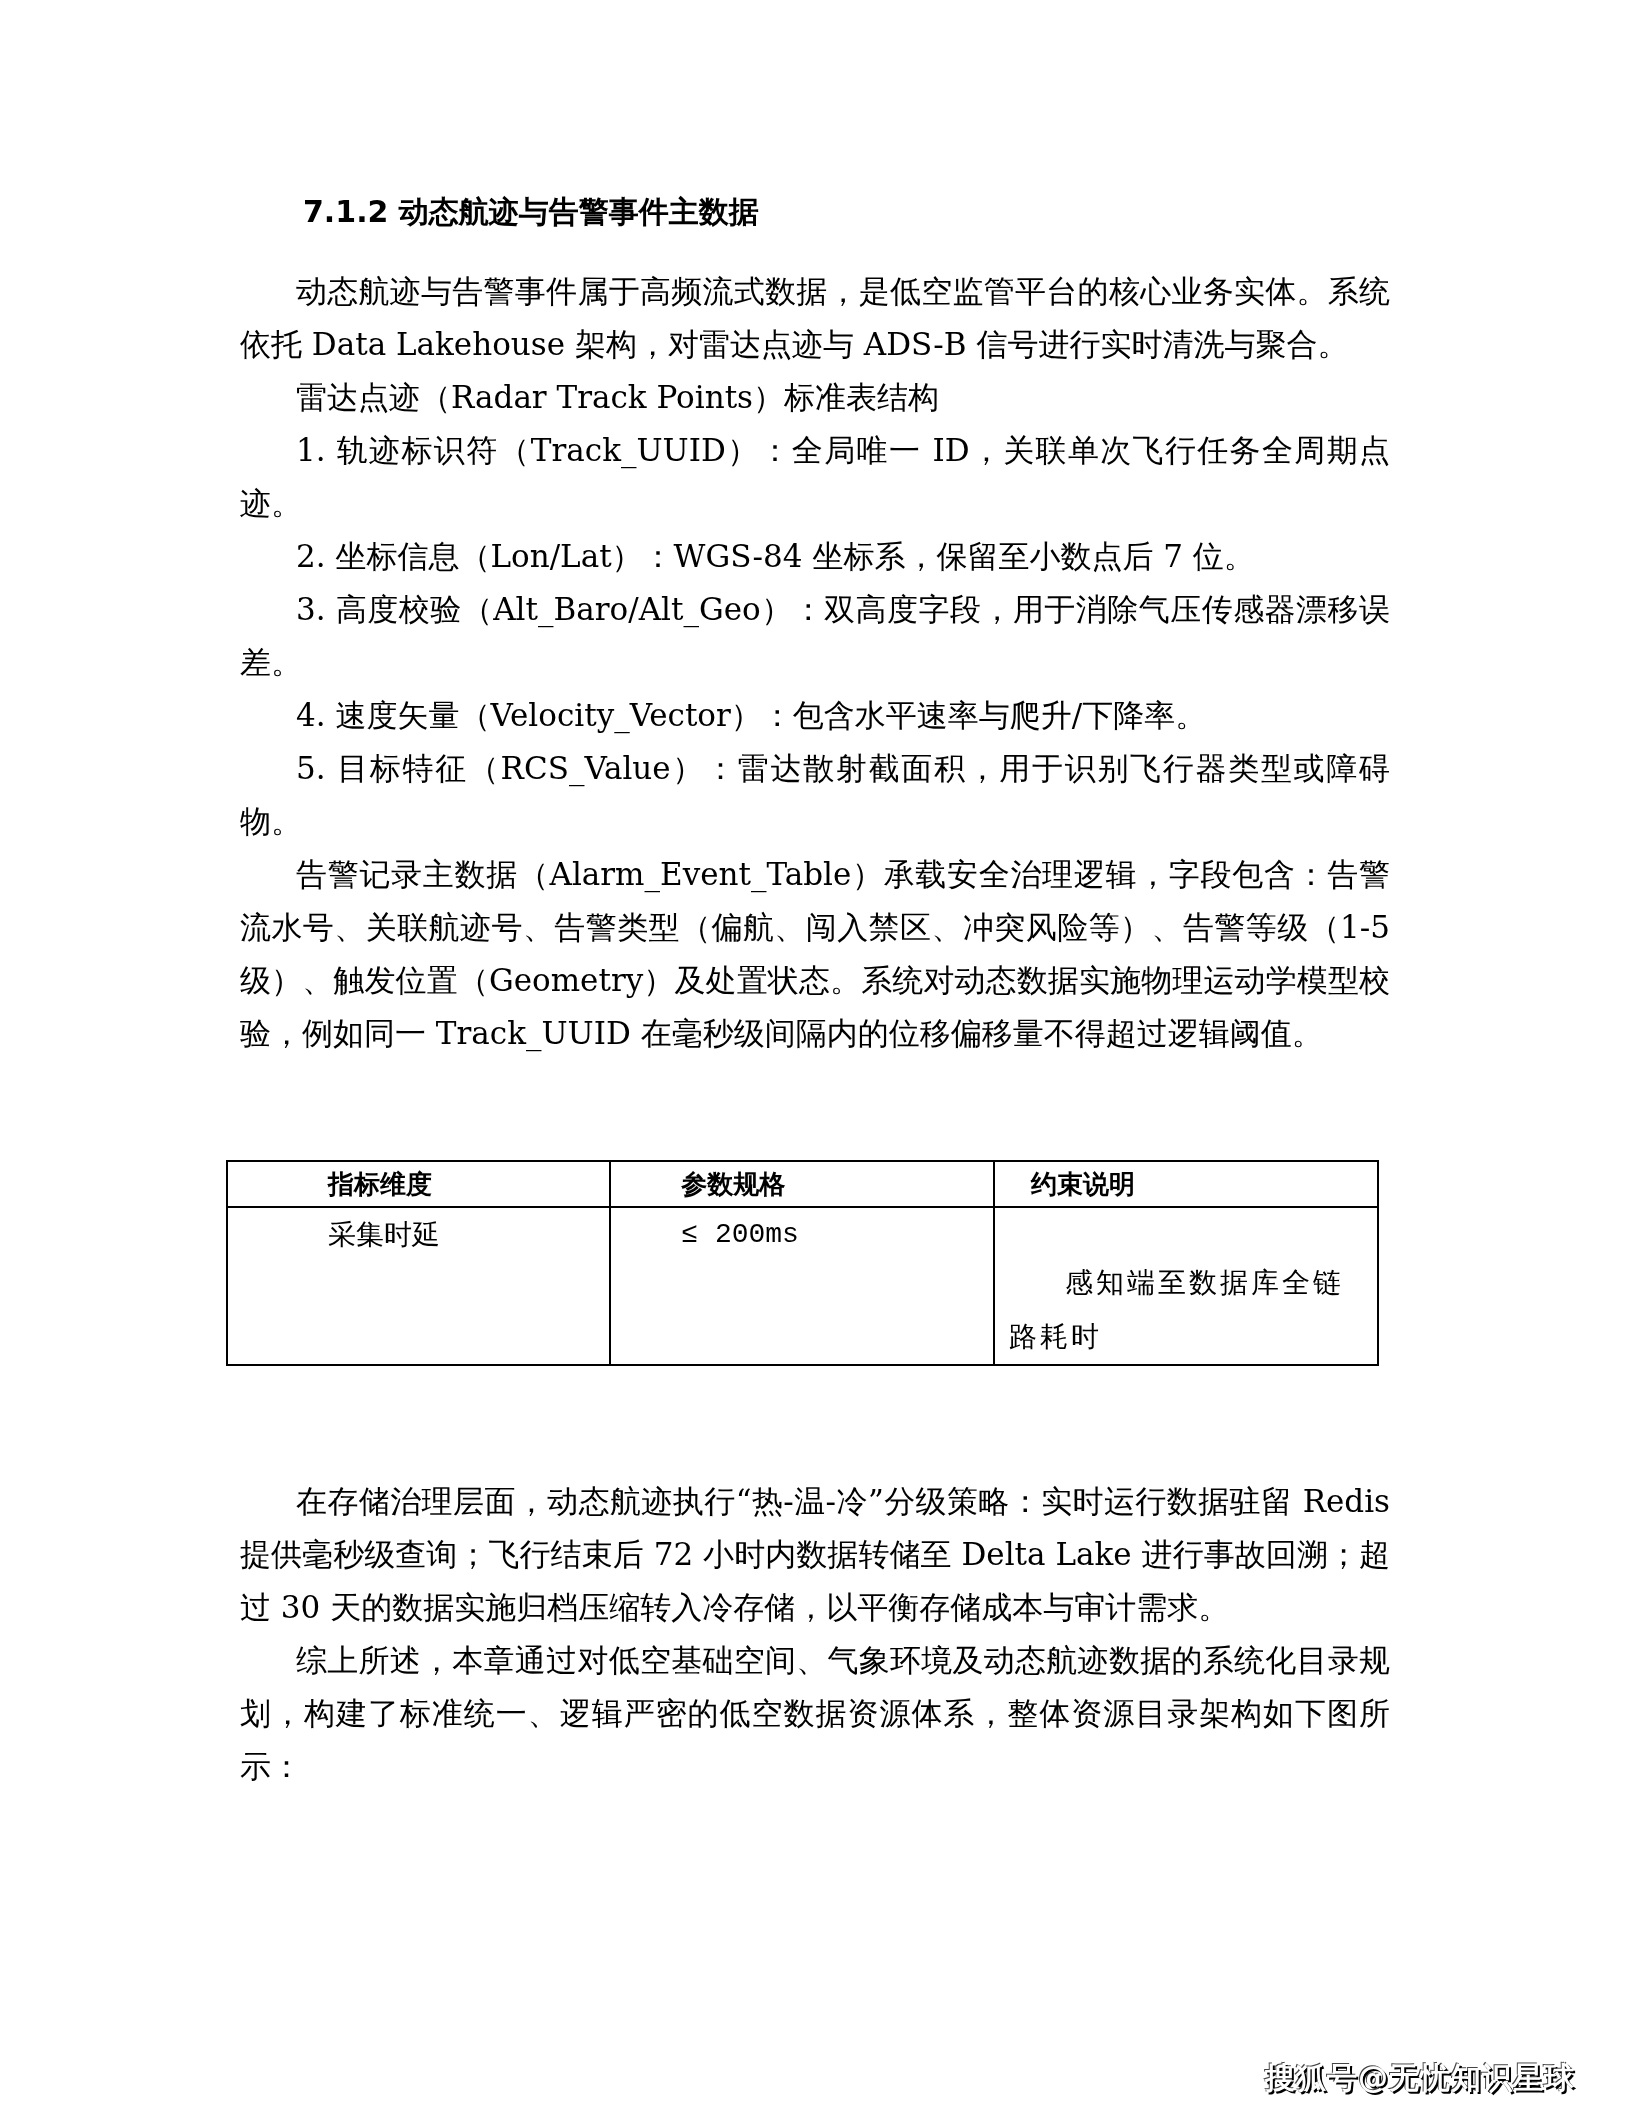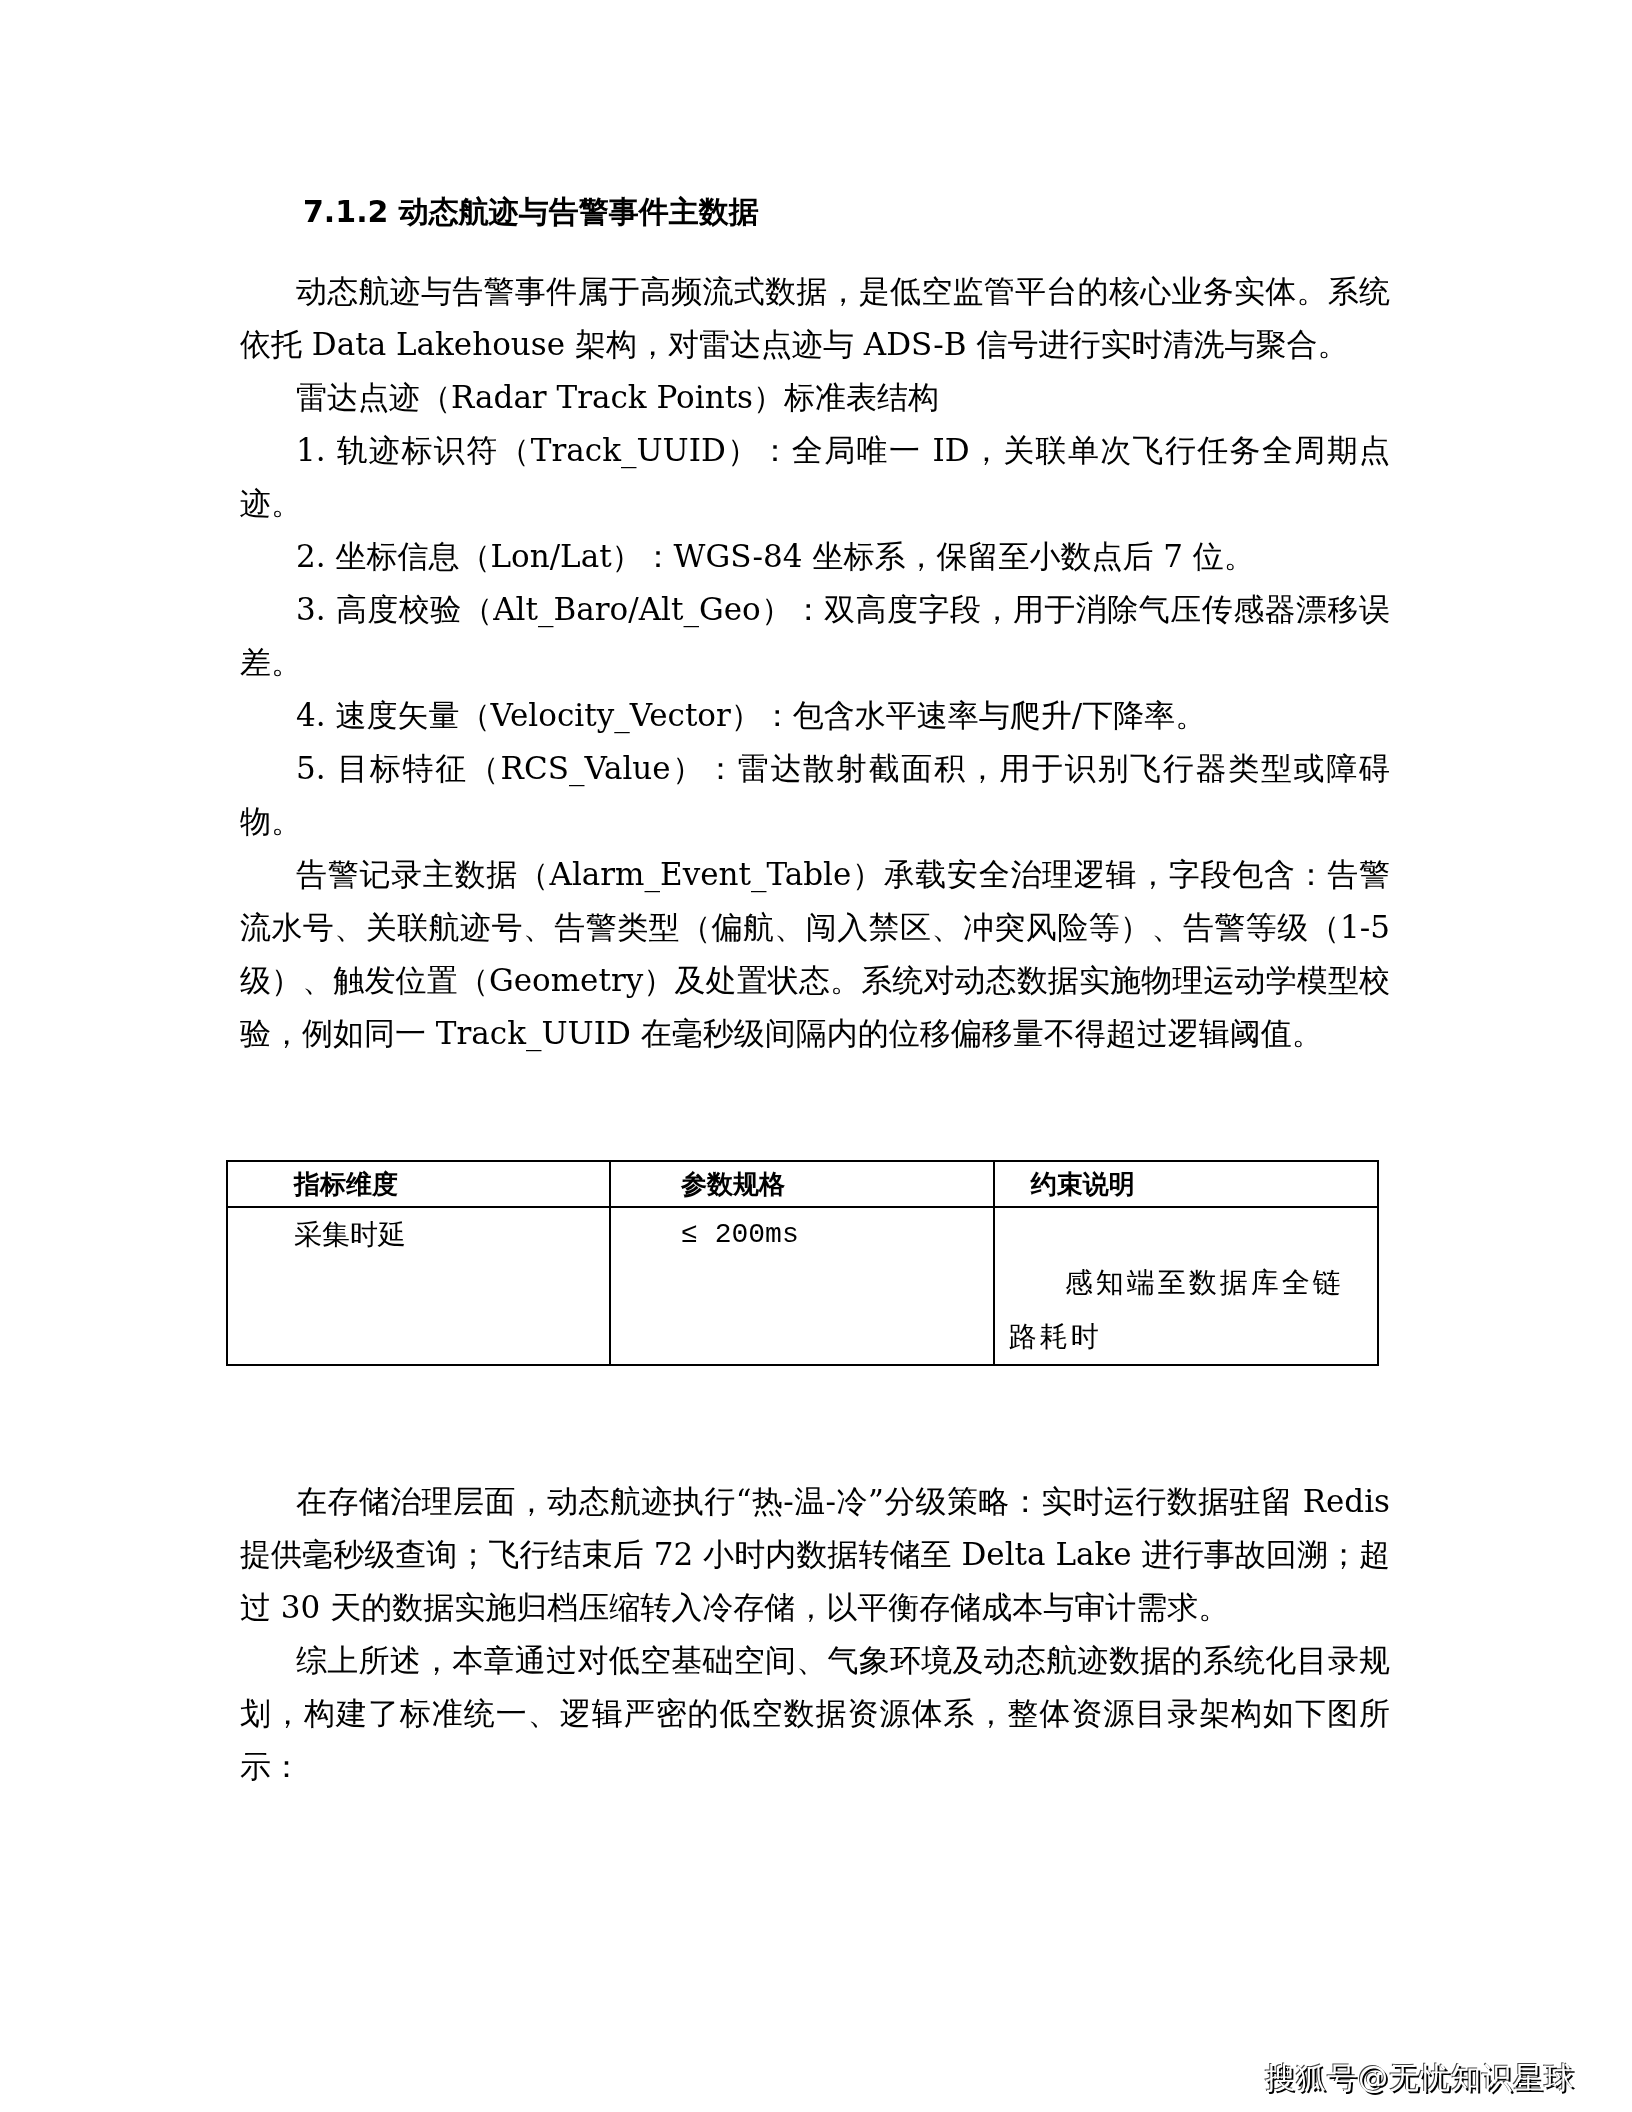--- a/index.html
+++ b/index.html
@@ -64,42 +64,42 @@
     height: 44px;
     font-family: "DejaVu Sans", "Liberation Sans", sans-serif;
     font-weight: bold;
     font-size: 26px;
     text-align: left;
     line-height: 44px;
   }
   .col1 { width: 384px; }
   .col2 { width: 384px; }
   .col3 { width: 385px; }
-  th.col1 span, td.col1 span { padding-left: 66px; display: block; }
+  th.col1 span, td.col1 span { padding-left: 100px; display: block; }
   th.col2 span, td.col2 span { padding-left: 70px; display: block; }
   th.col3 span { padding-left: 36px; display: block; }
   td.col3 span {
     display: block;
     padding: 0 10px 0 14px;
     text-indent: 56px;
     line-height: 54px;
     letter-spacing: 3px;
     word-break: break-all;
     margin-top: 48px;
   }
   table.spec td {
     height: 106px;
     line-height: 54px;
   }
   .watermark {
     position: absolute;
     left: 1265px;
     top: 2058px;
     font-family: "DejaVu Sans", "Liberation Sans", sans-serif;
-    font-weight: normal;
+    font-weight: bold;
     font-size: 30px;
     color: #ffffff;
     text-shadow: 2px 2px 0 #000000, -1px -1px 0 #444444;
     white-space: nowrap;
     letter-spacing: 1px;
   }
 </style>
 </head>
 <body>
 

